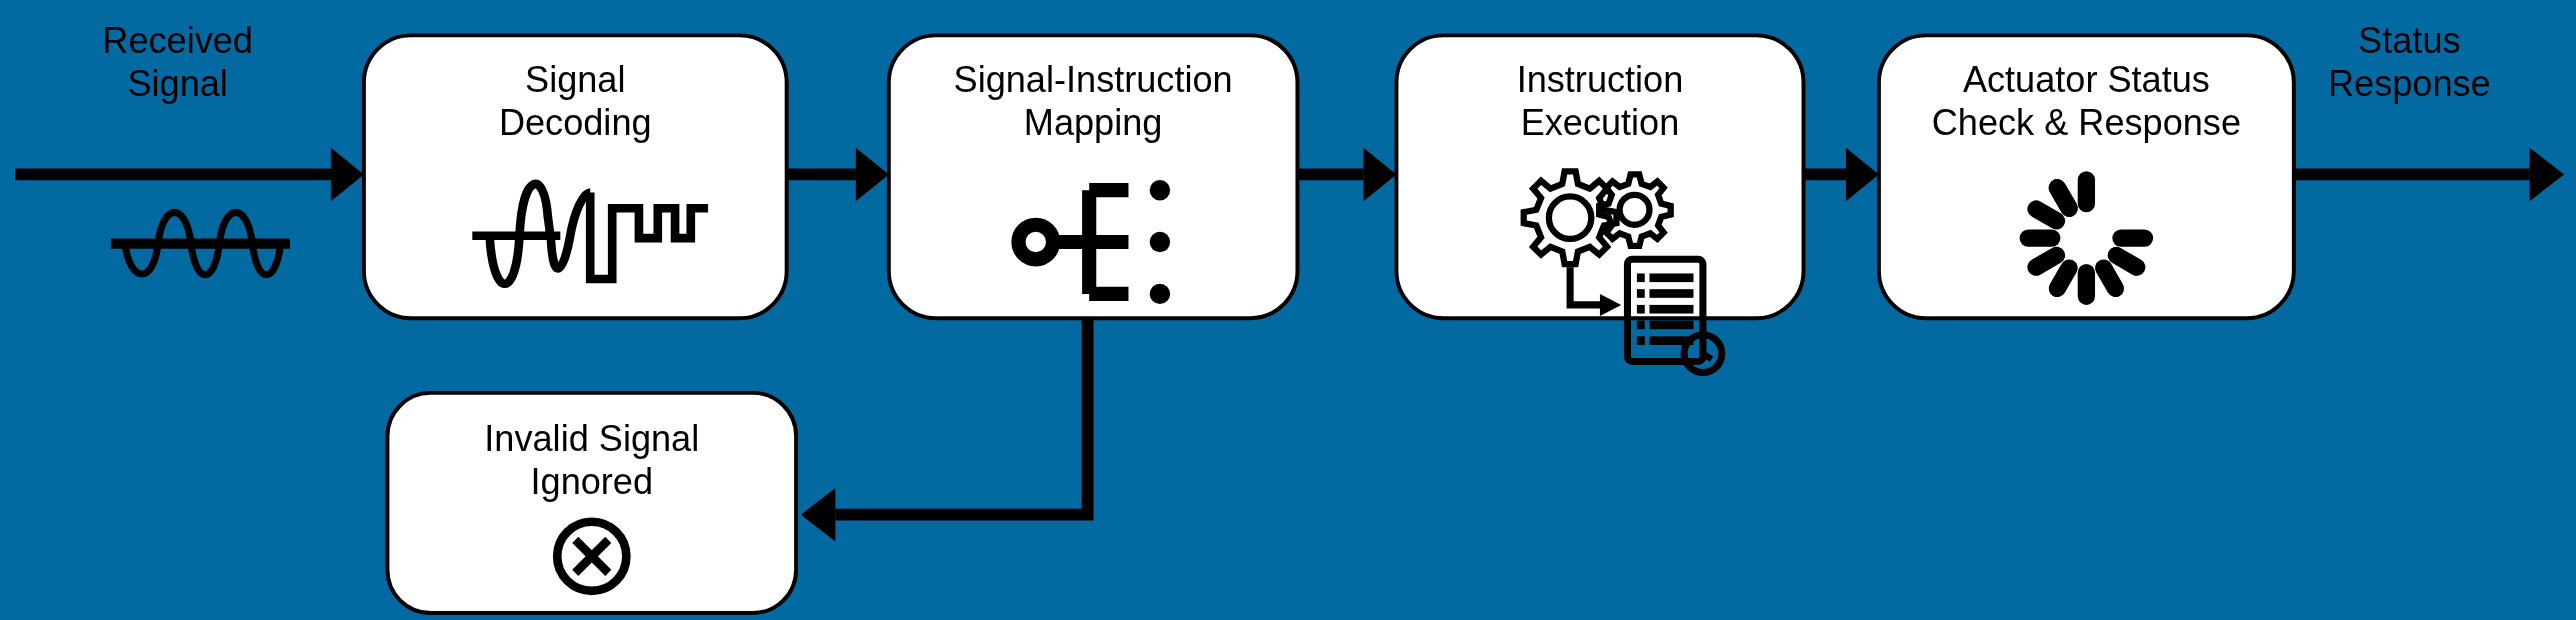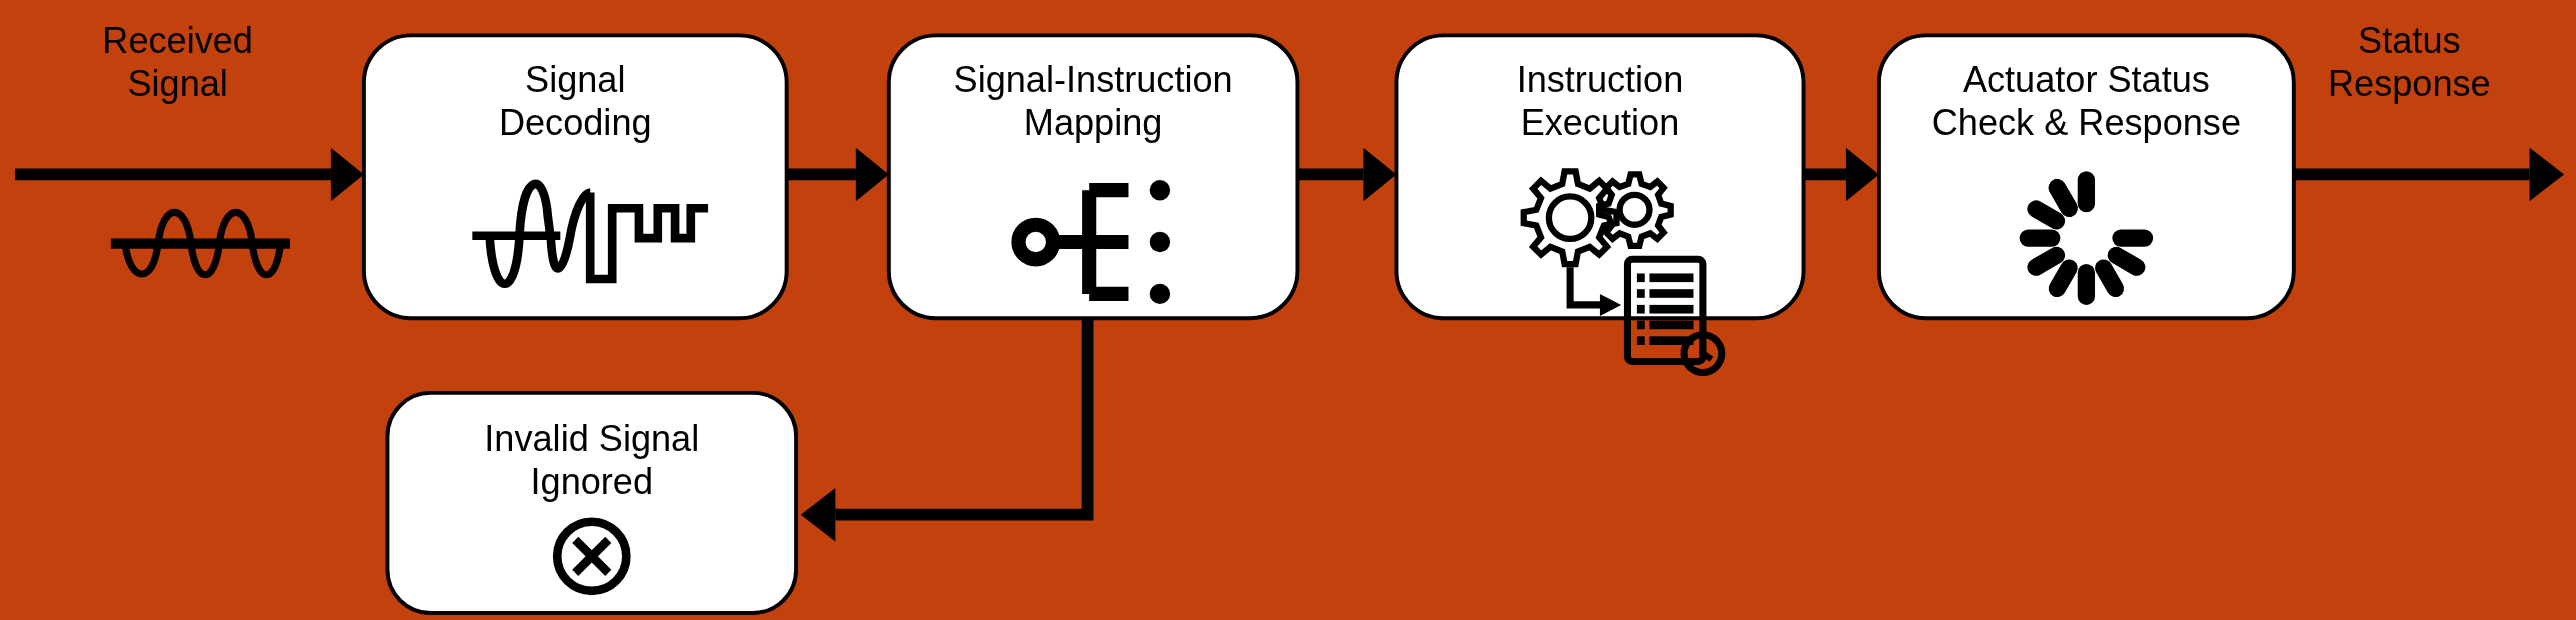--- a/index.html
+++ b/index.html
@@ -7,21 +7,21 @@
     padding: 0;
     background: #ffffff;
   }
   body {
     font-family: "Liberation Sans", sans-serif;
   }
   #canvas {
     position: relative;
     width: 2576px;
     height: 620px;
-    background: #c2410c;
+    background: #0369a1;
     overflow: hidden;
   }
   #flow-svg {
     position: absolute;
     left: 0;
     top: 0;
     width: 2576px;
     height: 620px;
   }
   .node-box {

